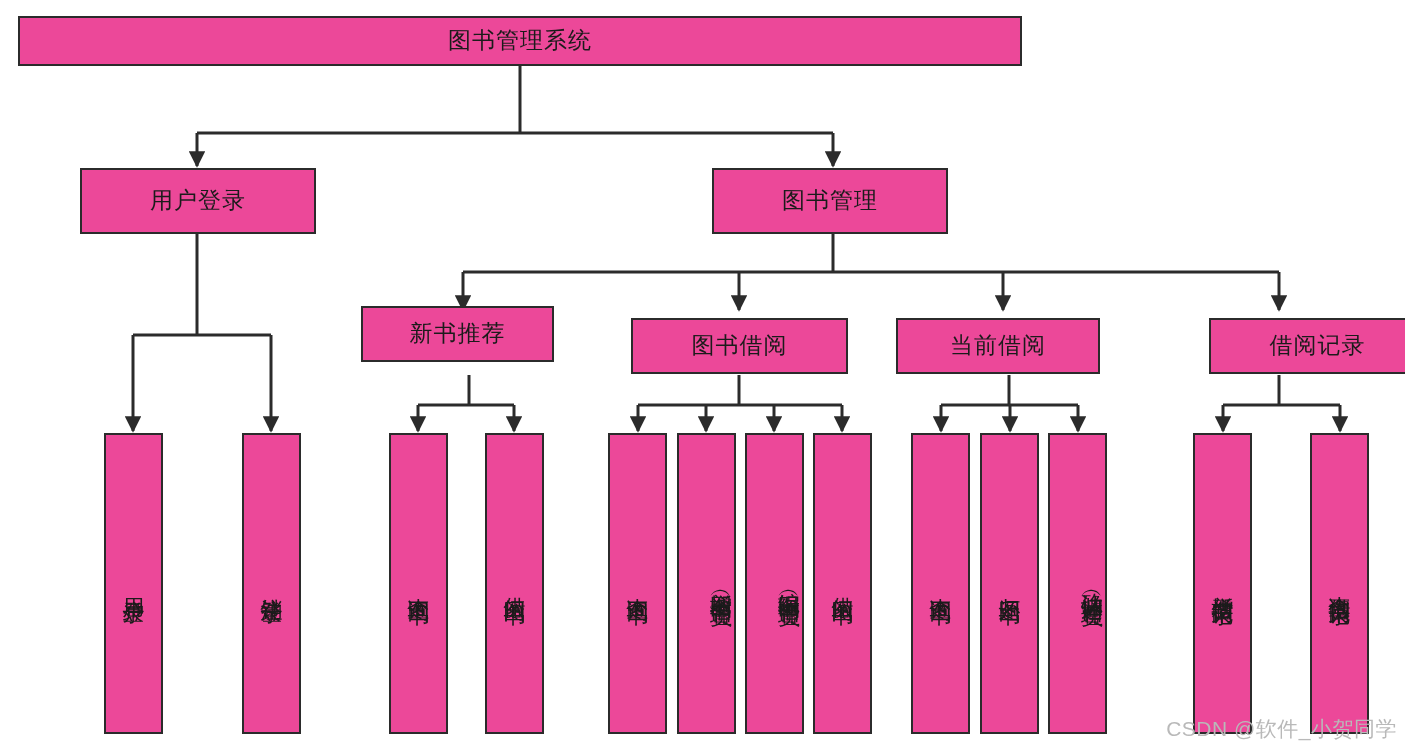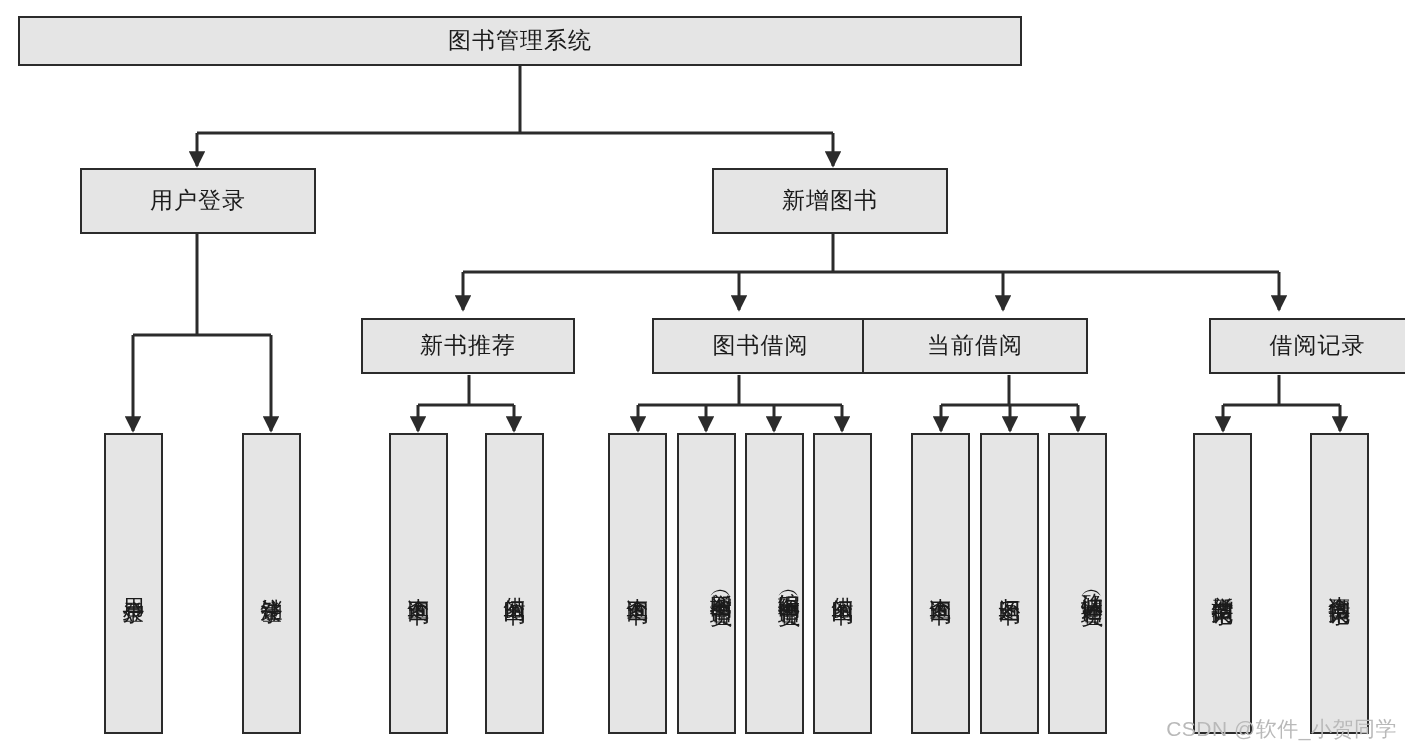--- a/index.html
+++ b/index.html
@@ -22,21 +22,21 @@
     position: absolute;
     left: 0;
     top: 0;
     width: 1405px;
     height: 747px;
     pointer-events: none;
   }
   .node {
     position: absolute;
     box-sizing: border-box;
-    background: #e5e5e5;
+    background: #ec4899;
     border: 2px solid #2b2b2b;
     display: flex;
     align-items: center;
     justify-content: center;
     color: #1b1b1b;
     text-align: right;
     line-height: 1.18;
   }
   .node.horiz {
     font-size: 23px;
@@ -121,32 +121,32 @@
 
   <div class="node horiz" style="left:18px; top:16px; width:1004px; height:50px;">
     <span>图书管理系统</span>
   </div>
 
   <div class="node horiz" style="left:80px; top:168px; width:236px; height:66px;">
     <span>用户登录</span>
   </div>
 
   <div class="node horiz" style="left:712px; top:168px; width:236px; height:66px;">
-    <span>新增图书</span>
-  </div>
-
-  <div class="node horiz" style="left:361px; top:318px; width:214px; height:56px;font-family:Liberation Serif, serif;">
+    <span>图书管理</span>
+  </div>
+
+  <div class="node horiz" style="left:361px; top:306px; width:193px; height:56px;font-family:Liberation Serif, serif;">
     <span>新书推荐</span>
   </div>
 
-  <div class="node horiz" style="left:631px; top:318px; width:217px; height:56px;margin-left:21px;">
+  <div class="node horiz" style="left:631px; top:318px; width:217px; height:56px;">
     <span>图书借阅</span>
   </div>
 
-  <div class="node horiz" style="left:862px; top:318px; width:226px; height:56px;">
+  <div class="node horiz" style="left:896px; top:318px; width:204px; height:56px;">
     <span>当前借阅</span>
   </div>
 
   <div class="node horiz" style="left:1209px; top:318px; width:217px; height:56px;">
     <span>借阅记录</span>
   </div>
 
   <div class="node vert centered" style="left:104px; top:433px; width:59px; height:301px;">
     <span>用户登录</span>
   </div>

